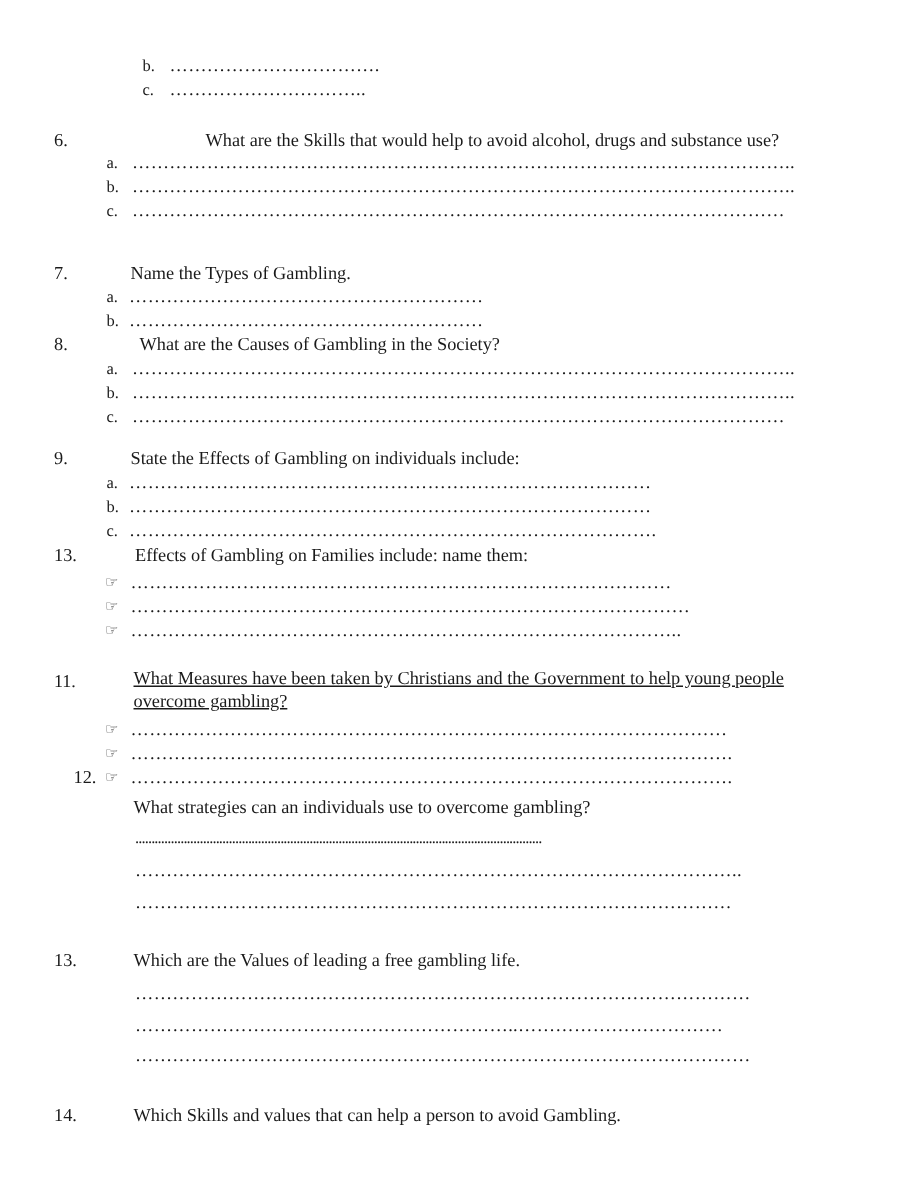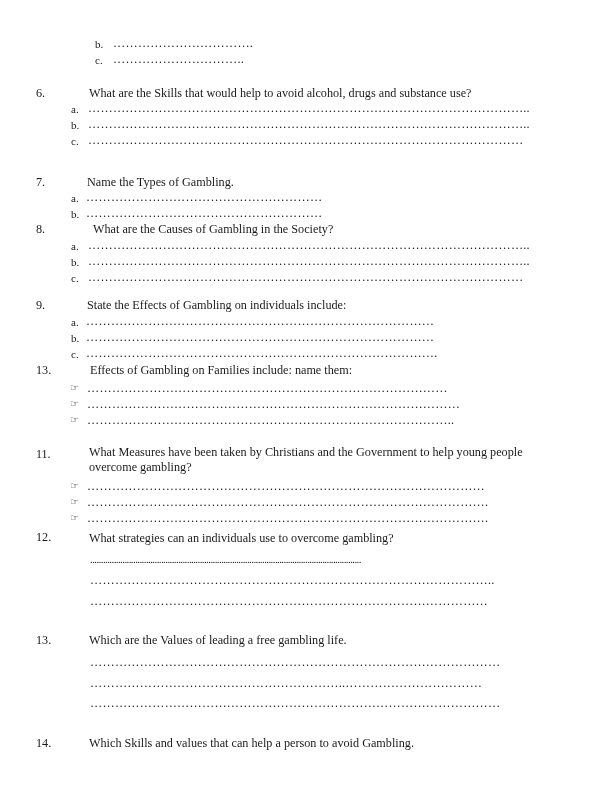--- a/index.html
+++ b/index.html
@@ -7,38 +7,38 @@
     width: 612px; height: 792px; position: relative; overflow: hidden;
     font-family: "Liberation Serif", "DejaVu Serif", serif;
     color: #1a1a1a; font-size: 12.2px;
   }
   .abs { position: absolute; white-space: nowrap; }
   .num { left: 36px; }
   .q   { left: 89px; }
   .mk  { font-size: 11px; }
   .dots { letter-spacing: 0.25px; }
   .hand { font-size: 10px; color: #333; }
-  .q2 { line-height: 15px; white-space: normal; width: 470px; }
+  .q2 { line-height: 15px; white-space: normal; width: 470px; text-decoration: underline; }
   .fine { letter-spacing: -0.6px; font-size: 11px; }
 </style>
 </head>
 <body>
 
 <div>
 
   <div>
     <span class="abs mk" style="left:95px; top:38px;">b.</span>
     <span class="abs dots" style="left:113px; top:36px;">…………………………….</span>
     <span class="abs mk" style="left:95px; top:54px;">c.</span>
     <span class="abs dots" style="left:113px; top:52px;">…………………………..</span>
   </div>
 
   <div>
     <span class="abs num" style="top:86px;">6.</span>
-    <span class="abs q" style="top:86px;">What are the Skills that would help to avoid alcohol, drugs and substance use?</span>
+    <span class="abs q" style="top:86px;margin-left:48px;">What are the Skills that would help to avoid alcohol, drugs and substance use?</span>
     <span class="abs mk" style="left:71px; top:103px;">a.</span>
     <span class="abs dots" style="left:88px; top:101px;">……………………………………………………………………………………………..</span>
     <span class="abs mk" style="left:71px; top:119px;">b.</span>
     <span class="abs dots" style="left:88px; top:117px;">……………………………………………………………………………………………..</span>
     <span class="abs mk" style="left:71px; top:135px;">c.</span>
     <span class="abs dots" style="left:88px; top:133px;">……………………………………………………………………………………………</span>
   </div>
 
   <div>
     <span class="abs num" style="top:175px;">7.</span>
@@ -87,21 +87,21 @@
     <span class="abs q q2" style="top:445px;">What Measures have been taken by Christians and the Government to help young people overcome gambling?</span>
     <span class="abs hand" style="left:70px; top:480px;">☞</span>
     <span class="abs dots" style="left:87px; top:479px;">……………………………………………………………………………………</span>
     <span class="abs hand" style="left:70px; top:496px;">☞</span>
     <span class="abs dots" style="left:87px; top:495px;">…………………………………………………………………………………….</span>
     <span class="abs hand" style="left:70px; top:512px;">☞</span>
     <span class="abs dots" style="left:87px; top:511px;">…………………………………………………………………………………….</span>
   </div>
 
   <div>
-    <span class="abs num" style="top:530px;">12.</span>
+    <span class="abs num" style="top:511px;margin-left:13px;">12.</span>
     <span class="abs q" style="top:531px;">What strategies can an individuals use to overcome gambling?</span>
     <span class="abs fine" style="left:90px; top:553px;">..............................................................................................................................</span>
     <span class="abs dots" style="left:90px; top:573px;">……………………………………………………………………………………..</span>
     <span class="abs dots" style="left:90px; top:594px;">……………………………………………………………………………………</span>
   </div>
 
   <div>
     <span class="abs num" style="top:633px;">13.</span>
     <span class="abs q" style="top:633px;">Which are the Values of leading a free gambling life.</span>
     <span class="abs dots" style="left:90px; top:655px;">………………………………………………………………………………………</span>

